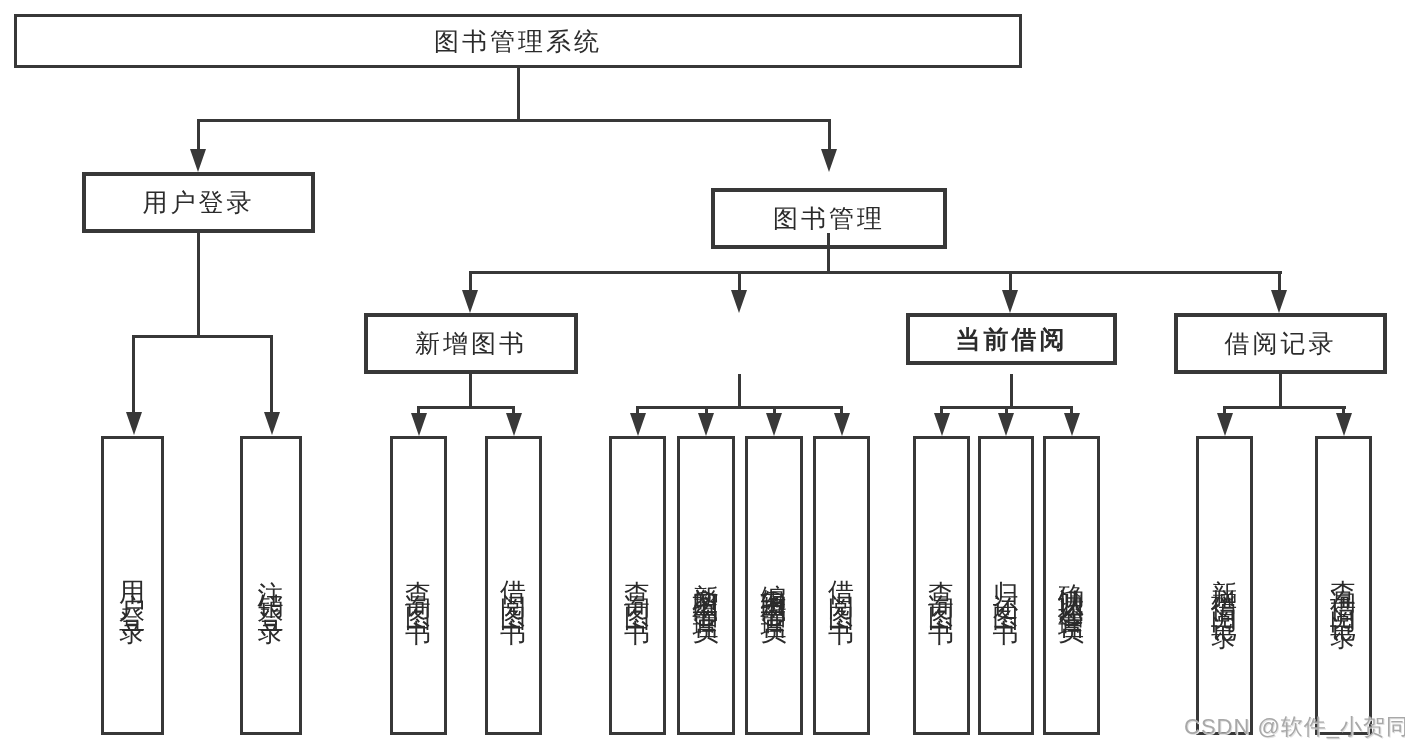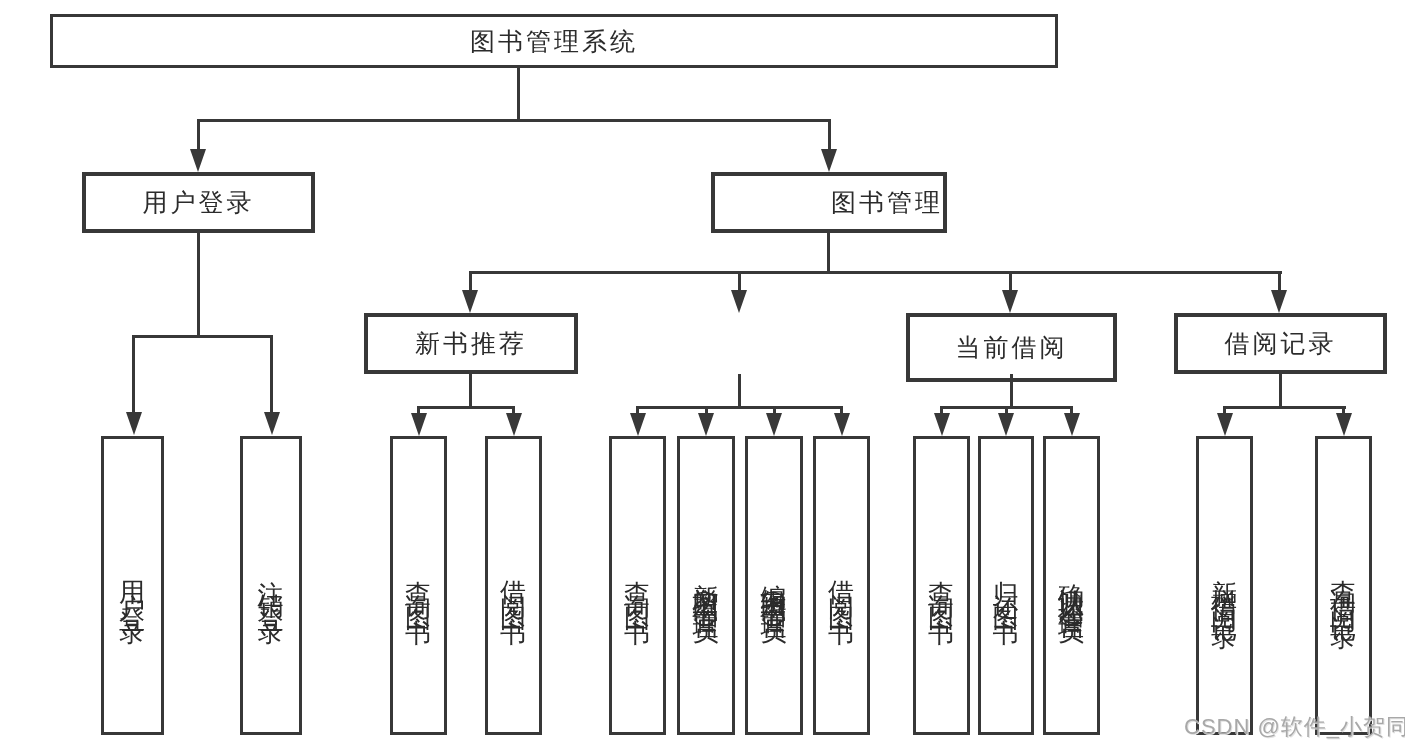--- a/index.html
+++ b/index.html
@@ -31,35 +31,35 @@
     position:absolute; left:1184px; top:712px; z-index:10;
     font-size:22px; color:#a8a8a8; letter-spacing:1px; white-space:nowrap;
     text-shadow:1px 1px 0 #e2e2e2;
   }
 </style>
 </head>
 <body>
 
 <div class="canvas">
 
-  <div class="box hbox" style="left:14px;top:14px;width:1008px;height:54px;border-width:3px;margin-left:36px;">
+  <div class="box hbox" style="left:14px;top:14px;width:1008px;height:54px;border-width:3px;">
     <span>图书管理系统</span>
   </div>
 
   <div class="line" style="left:517px;top:68px;width:3px;height:53px;"></div>
   <div class="line" style="left:197px;top:119px;width:634px;height:3px;"></div>
   <div class="line" style="left:197px;top:119px;width:3px;height:32px;"></div>
   <div class="arrow" style="left:190px;top:149px;"></div>
   <div class="line" style="left:828px;top:119px;width:3px;height:32px;"></div>
   <div class="arrow" style="left:821px;top:149px;"></div>
 
   <div class="box hbox" style="left:82px;top:172px;width:233px;height:61px;">
     <span>用户登录</span>
   </div>
-  <div class="box hbox" style="left:711px;top:172px;width:236px;height:61px;justify-content:flex-end;">
+  <div class="box hbox" style="left:711px;top:188px;width:236px;height:61px;">
     <span>图书管理</span>
   </div>
 
   <div class="line" style="left:197px;top:233px;width:3px;height:104px;"></div>
   <div class="line" style="left:132px;top:335px;width:141px;height:3px;"></div>
   <div class="line" style="left:132px;top:335px;width:3px;height:79px;"></div>
   <div class="arrow" style="left:126px;top:412px;"></div>
   <div class="line" style="left:270px;top:335px;width:3px;height:79px;"></div>
   <div class="arrow" style="left:264px;top:412px;"></div>
 
@@ -75,23 +75,23 @@
   <div class="line" style="left:469px;top:271px;width:3px;height:21px;"></div>
   <div class="arrow" style="left:462px;top:290px;"></div>
   <div class="line" style="left:738px;top:271px;width:3px;height:21px;"></div>
   <div class="arrow" style="left:731px;top:290px;"></div>
   <div class="line" style="left:1009px;top:271px;width:3px;height:21px;"></div>
   <div class="arrow" style="left:1002px;top:290px;"></div>
   <div class="line" style="left:1278px;top:271px;width:3px;height:21px;"></div>
   <div class="arrow" style="left:1271px;top:290px;"></div>
 
   <div class="box hbox" style="left:364px;top:313px;width:214px;height:61px;">
-    <span>新书推荐</span>
+    <span>新增图书</span>
   </div>
-  <div class="box hbox" style="left:906px;top:313px;width:211px;height:69px;">
+  <div class="box hbox" style="left:906px;top:313px;width:211px;height:52px;font-weight:bold;">
     <span>当前借阅</span>
   </div>
   <div class="box hbox" style="left:1174px;top:313px;width:213px;height:61px;">
     <span>借阅记录</span>
   </div>
 
   <div class="line" style="left:469px;top:374px;width:3px;height:35px;"></div>
   <div class="line" style="left:417px;top:406px;width:98px;height:3px;"></div>
   <div class="line" style="left:417px;top:406px;width:3px;height:11px;"></div>
   <div class="arrow" style="left:411px;top:413px;"></div>

